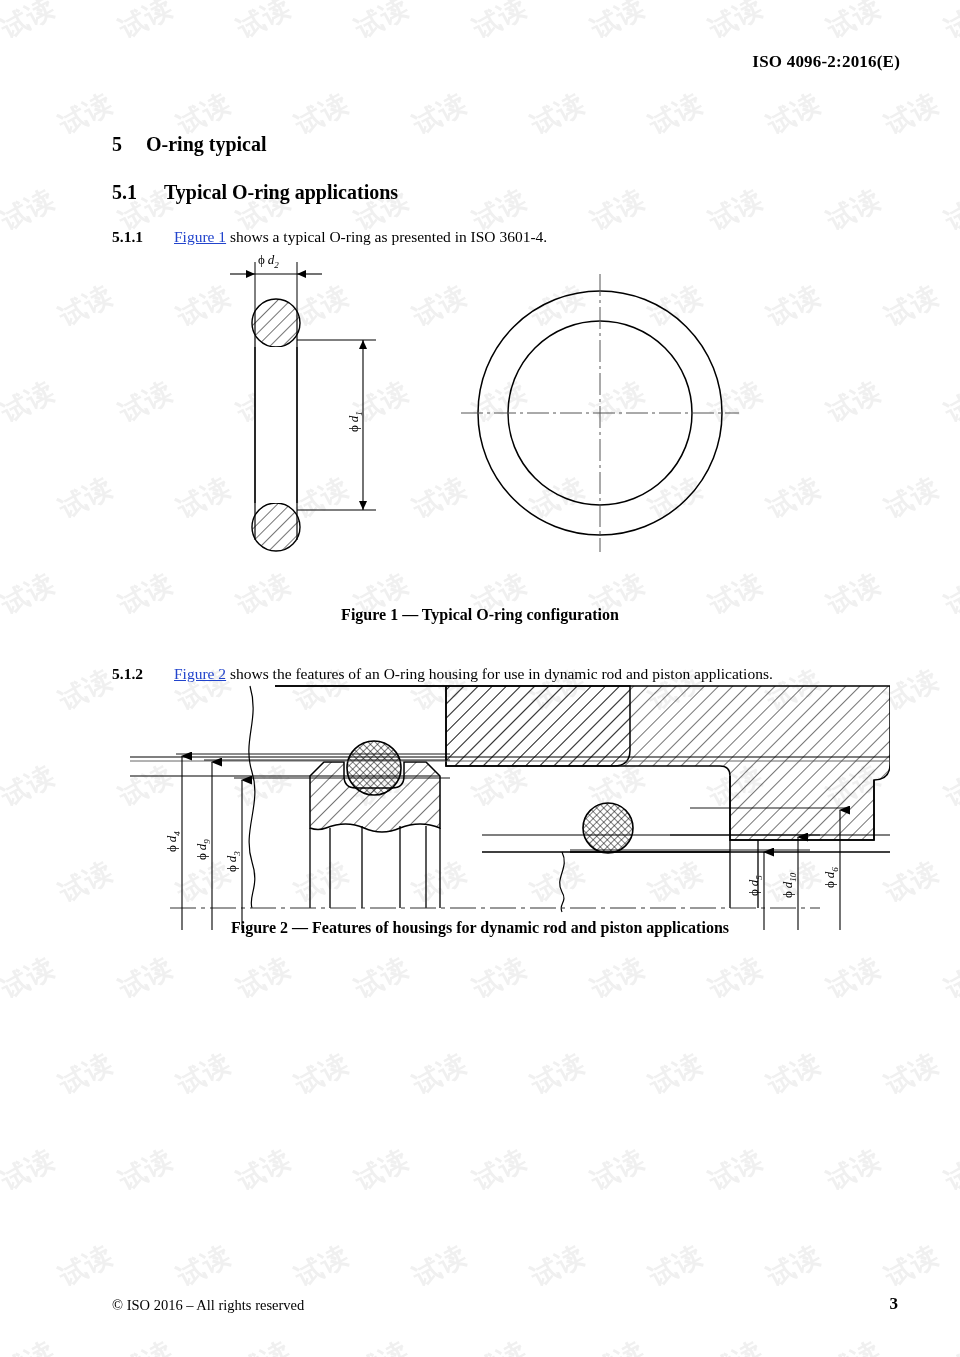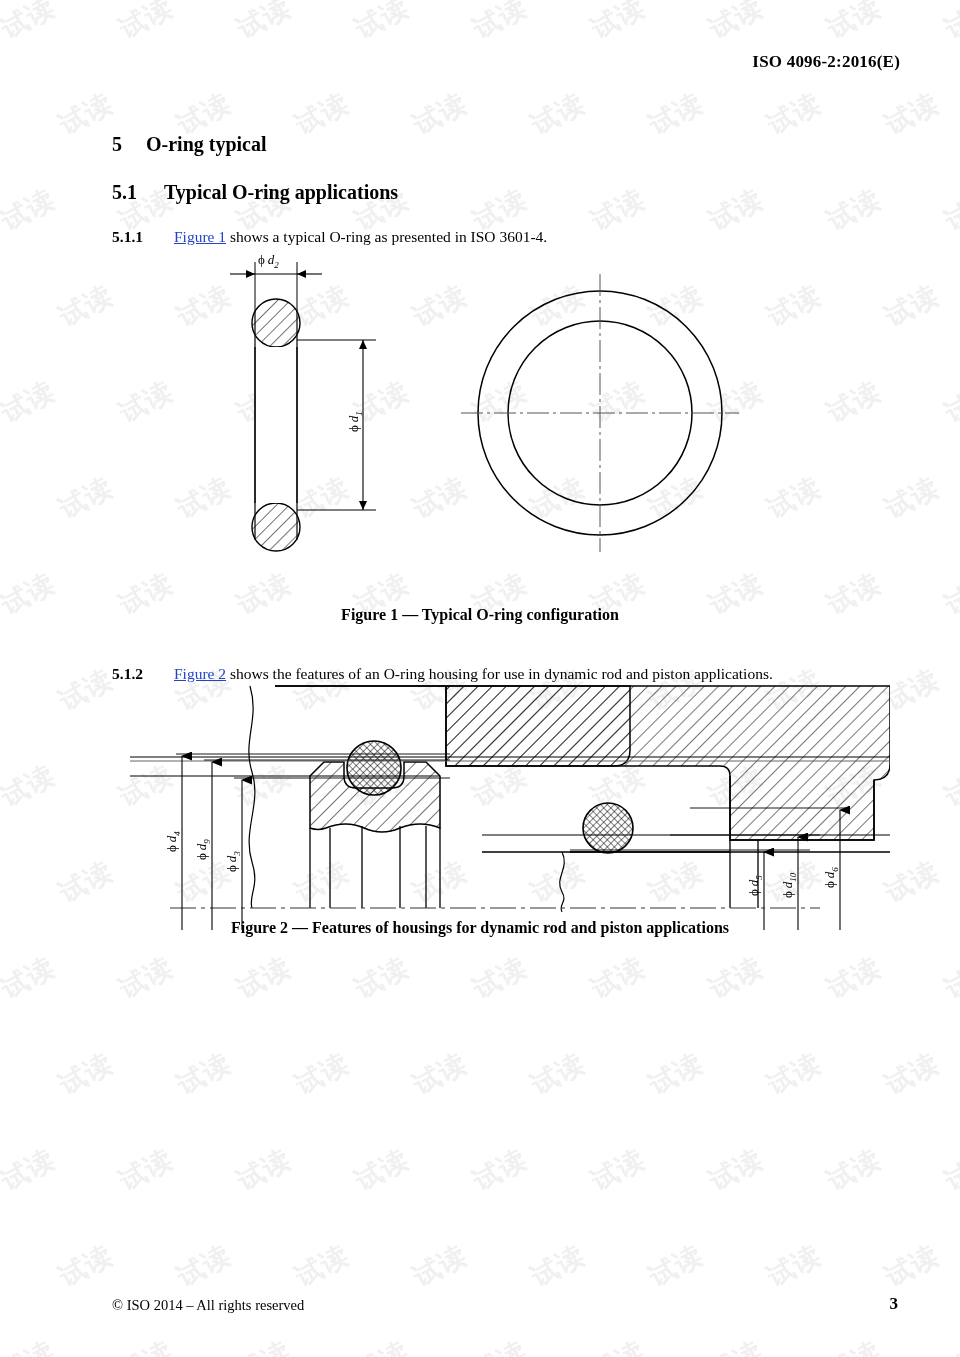--- a/index.html
+++ b/index.html
@@ -461,16 +461,16 @@
         </text>
         <text class="dimtxt" x="704" y="208" transform="rotate(-90 704 208)">
           <tspan class="phi">ϕ</tspan><tspan dx="3" font-style="italic">d</tspan><tspan dy="4" font-size="9">6</tspan>
         </text>
       </g>
     </svg>
   </div>
 
   <div class="fig-caption" id="cap-fig2">Figure 2 — Features of housings for dynamic rod and piston applications</div>
 
-  <div class="footer-left">© ISO 2014 – All rights reserved</div>
+  <div class="footer-left">© ISO 2016 – All rights reserved</div>
   <div class="footer-right">3</div>
 
 </div>
 
 </body></html>

